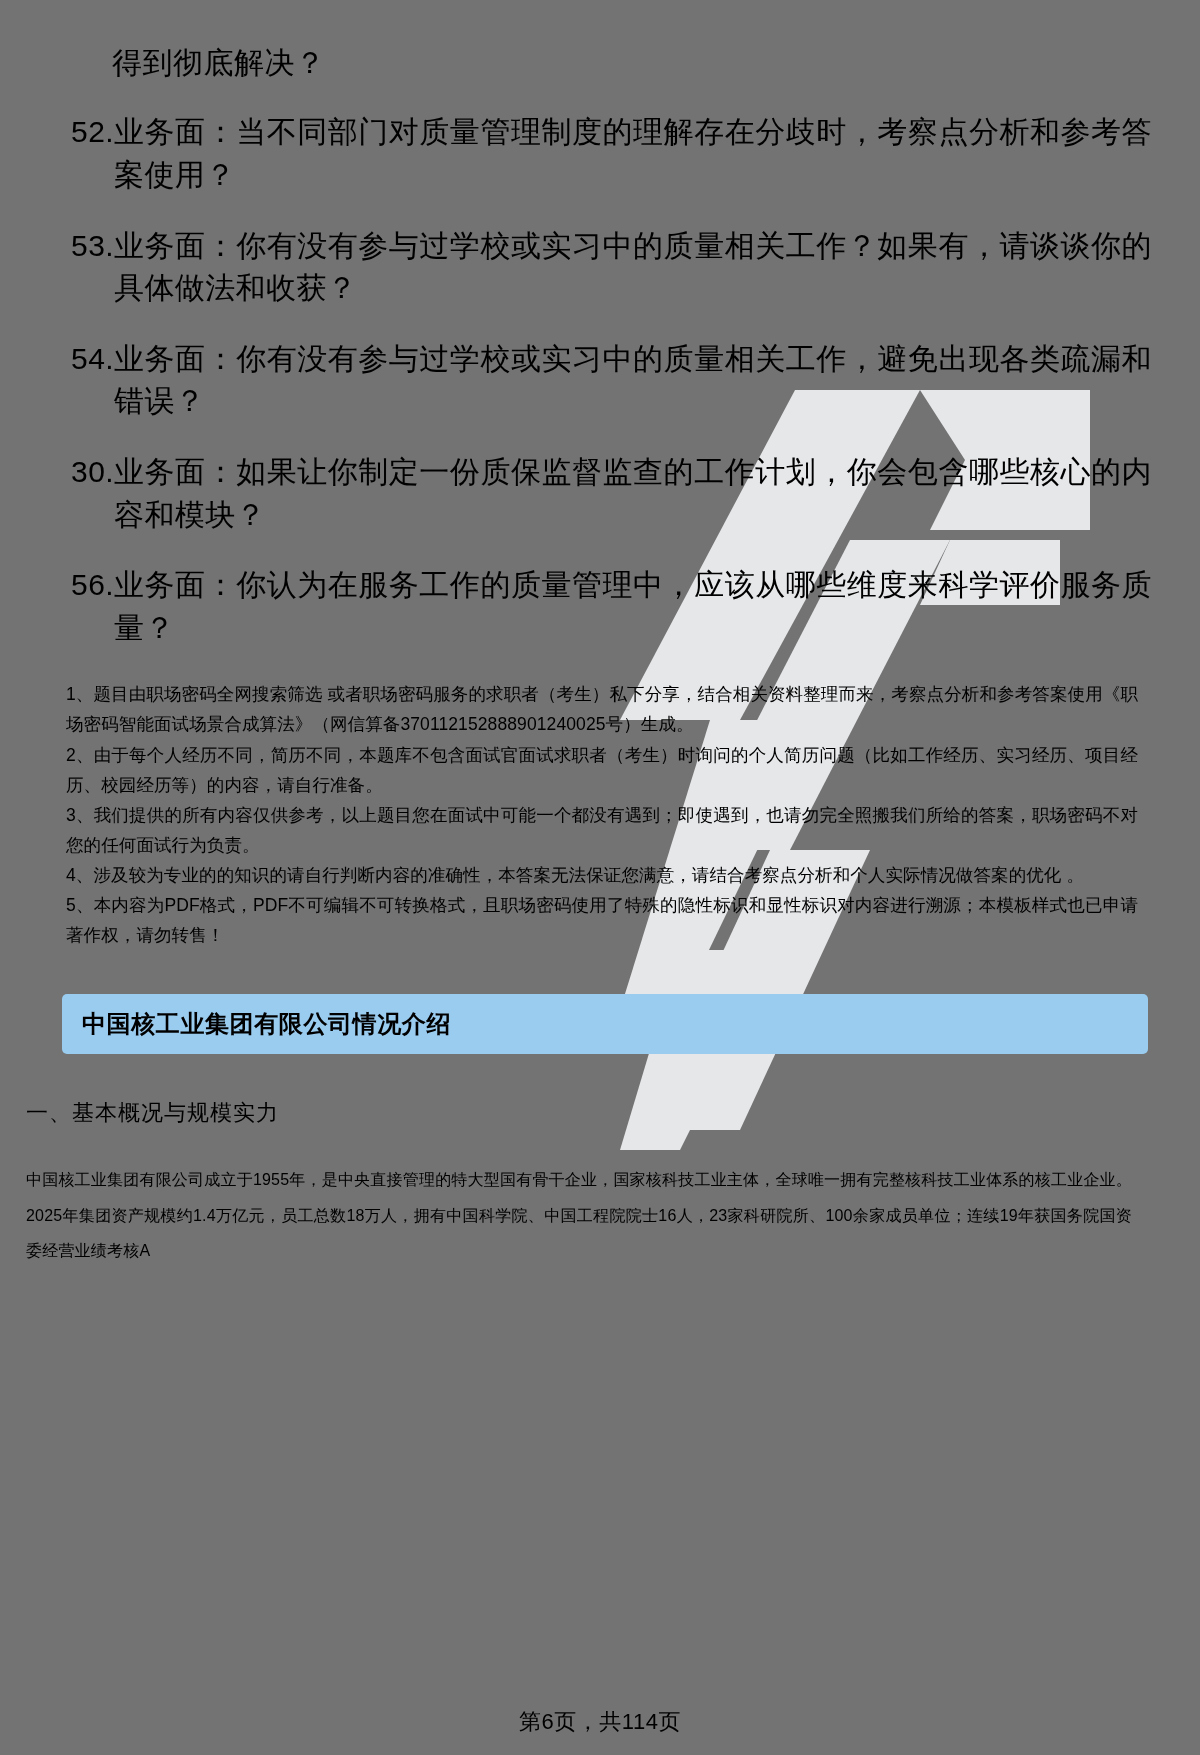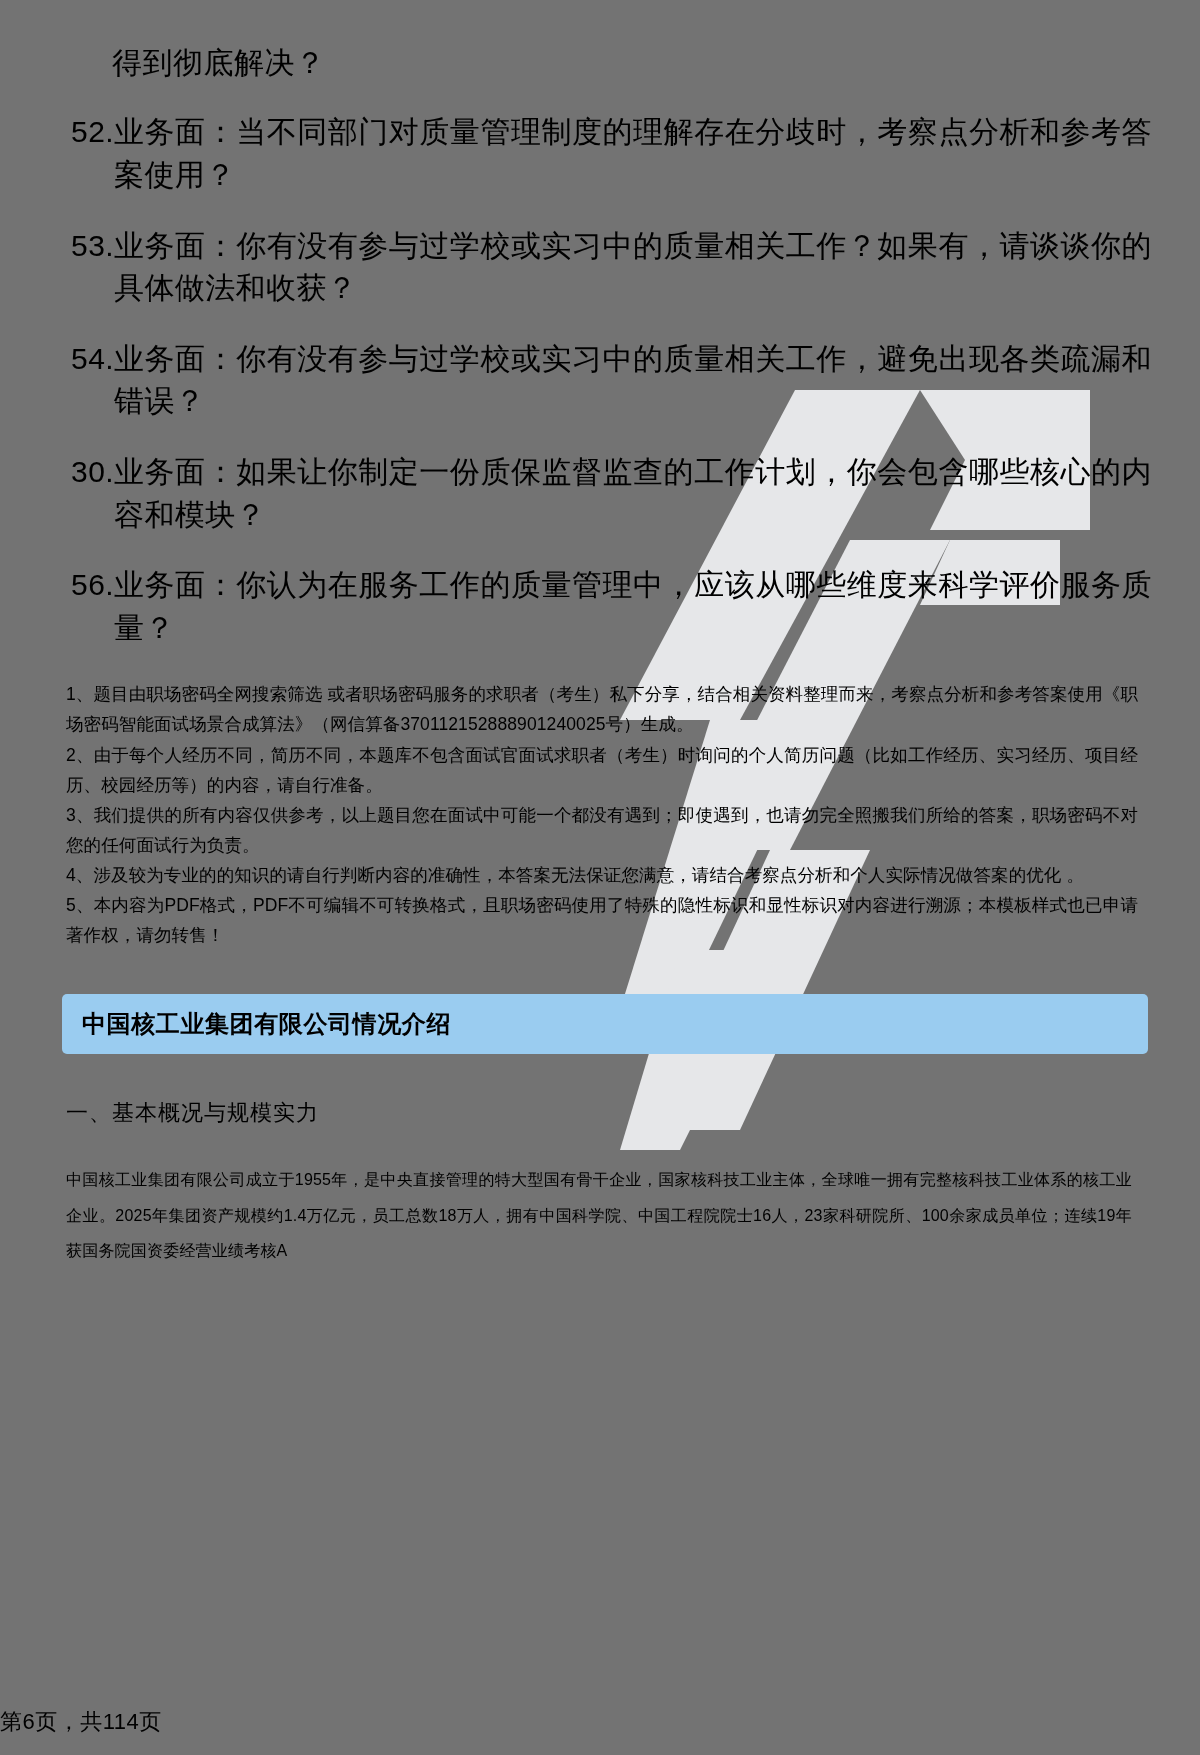--- a/index.html
+++ b/index.html
@@ -101,21 +101,21 @@
   }
   .banner-title {
     font-size: 24px;
     font-weight: bold;
     color: #000000;
     letter-spacing: 0.6px;
   }
 
   
   .section {
-    padding: 0 52px 0 66px;
+    padding: 0 52px 0 26px;
   }
   .section h2 {
     font-size: 22px;
     font-weight: normal;
     margin: 44px 0 0 0;
     letter-spacing: 1px;
   }
   .section p.body {
     font-size: 16px;
     line-height: 2.22;
@@ -124,20 +124,21 @@
     text-justify: inter-ideograph;
     letter-spacing: 0.2px;
   }
 
   
   .page-footer {
     position: absolute;
     left: 0;
     right: 0;
     bottom: 18px;
+    text-align: center;
     font-size: 22px;
     letter-spacing: 0.5px;
     z-index: 3;
   }
 </style>
 </head>
 <body>
 
 <div id="page">
 

